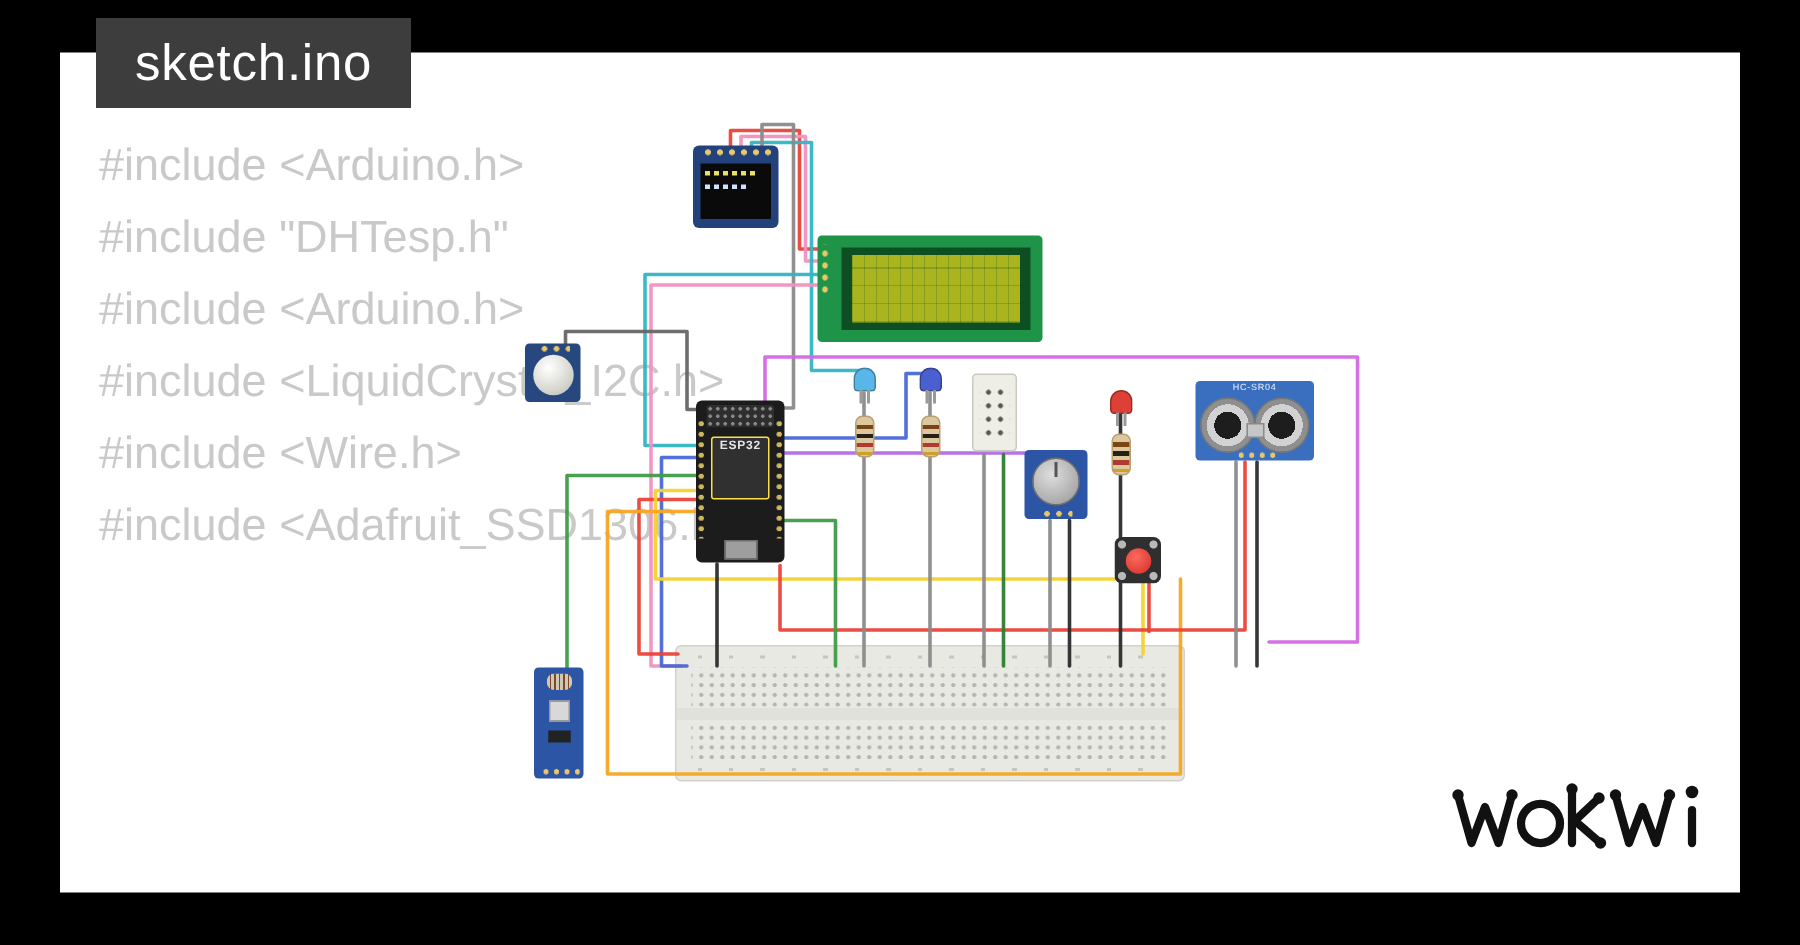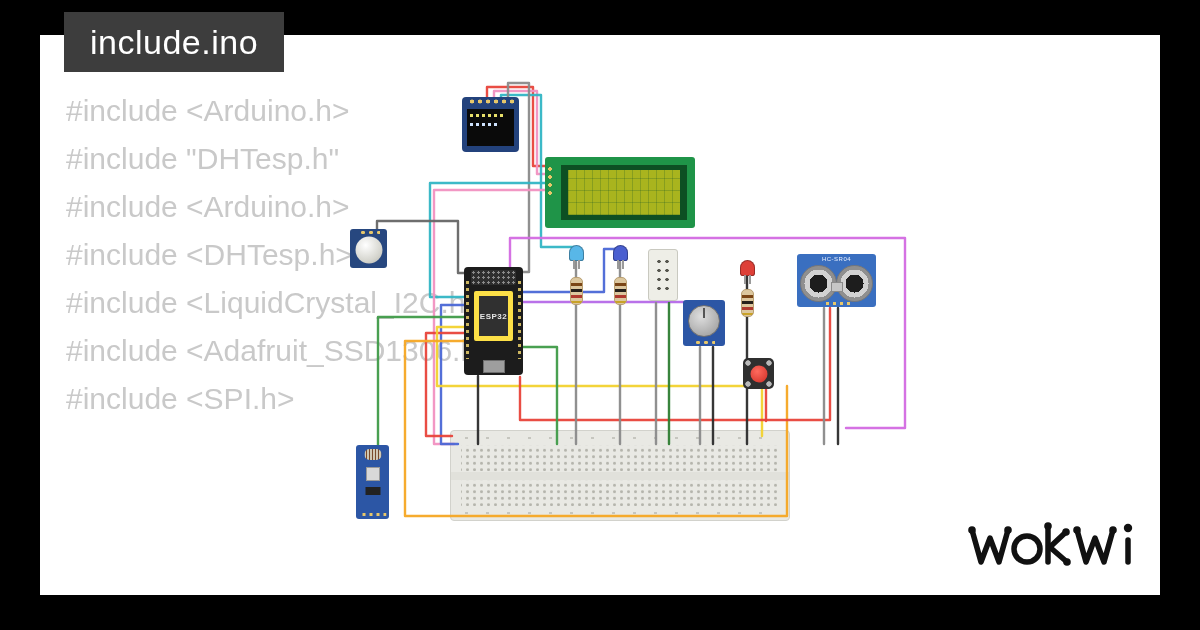--- a/index.html
+++ b/index.html
@@ -67,21 +67,21 @@
             border-radius:50%;background:radial-gradient(circle at 38% 32%,#fff,#d4d4cd 65%,#b2b2ab)}
 
   
   .esp32{left:464px;top:267px;width:59px;height:108px;background:#1c1c1c;border-radius:4px}
   .esp32::before,.esp32::after{content:"";position:absolute;top:12px;bottom:16px;width:5px;
       background-image:radial-gradient(circle,#cdb65f 0 1.6px,transparent 1.9px);background-size:5px 7px}
   .esp32::before{left:1px}.esp32::after{right:1px}
   .esp32-antenna{position:absolute;left:7px;top:3px;right:7px;height:15px;background:#2e2e2e;border-radius:2px;
       background-image:radial-gradient(circle,#8a8a8a 0 1px,transparent 1.3px);background-size:5px 5px}
   .esp32-chip{position:absolute;left:10px;top:24px;right:10px;height:40px;background:#303030;
-      border:5px solid #fde047;border-radius:2px;display:flex;align-items:center;justify-content:center}
+      border:1px solid #fde047;border-radius:2px;display:flex;align-items:flex-start;justify-content:center}
   .esp32-label{color:#e6e6e6;font-size:8px;font-weight:bold;letter-spacing:.5px}
   .esp32-usb{position:absolute;left:50%;bottom:2px;transform:translateX(-50%);width:20px;height:11px;
       background:#9e9e9e;border:1px solid #6e6e6e}
 
   
   .led{width:15px;height:16px;border-radius:8px 8px 3px 3px;border:1px solid rgba(0,0,0,.3)}
   .led::before,.led::after{content:"";position:absolute;top:100%;width:2px;height:9px;background:#9a9a9a}
   .led::before{left:3px}.led::after{right:3px}
   .led1{left:569px;top:245px;background:#58b7e8}
   .led2{left:613px;top:245px;background:#4a5fd0}
@@ -150,24 +150,23 @@
 </style>
 </head>
 <body>
 
 <div class="canvas"></div>
 
 <div class="code">
   <div class="code-line">#include &lt;Arduino.h&gt;</div>
   <div class="code-line">#include "DHTesp.h"</div>
   <div class="code-line">#include &lt;Arduino.h&gt;</div>
-  <div class="code-line">#include &lt;DHTesp.h&gt;</div>
   <div class="code-line">#include &lt;LiquidCrystal_I2C.h&gt;</div>
+  <div class="code-line">#include &lt;Wire.h&gt;</div>
   <div class="code-line">#include &lt;Adafruit_SSD1306.h&gt;</div>
-  <div class="code-line">#include &lt;SPI.h&gt;</div>
 </div>
 
 <div class="comp bb">
   <div class="bb-gap"></div>
   <div class="bb-nums top"></div>
   <div class="bb-band top"></div>
   <div class="bb-band bot"></div>
   <div class="bb-nums bot"></div>
 </div>
 
@@ -254,21 +253,21 @@
   <div class="sr04-pins"></div>
 </div>
 
 <div class="comp ldrm">
   <div class="ldr-cell"></div>
   <div class="ldr-trim"></div>
   <div class="ldr-ic"></div>
 </div>
 
 <div class="titlebox">
-  <span>include.ino</span>
+  <span>sketch.ino</span>
 </div>
 
 <div class="logo">
   <span class="visually-hidden">WOKWI</span>
   <svg width="190" height="54" viewBox="0 0 190 54">
     <g stroke="#111" stroke-width="5.5" fill="none" stroke-linecap="round" stroke-linejoin="round">
       <polyline points="7,12 16,44 25,20 34,44 43,12"></polyline>
       <circle cx="62" cy="31" r="13"></circle>
       <line x1="83" y1="8" x2="83" y2="44"></line>
       <polyline points="101,14 85,29"></polyline>

